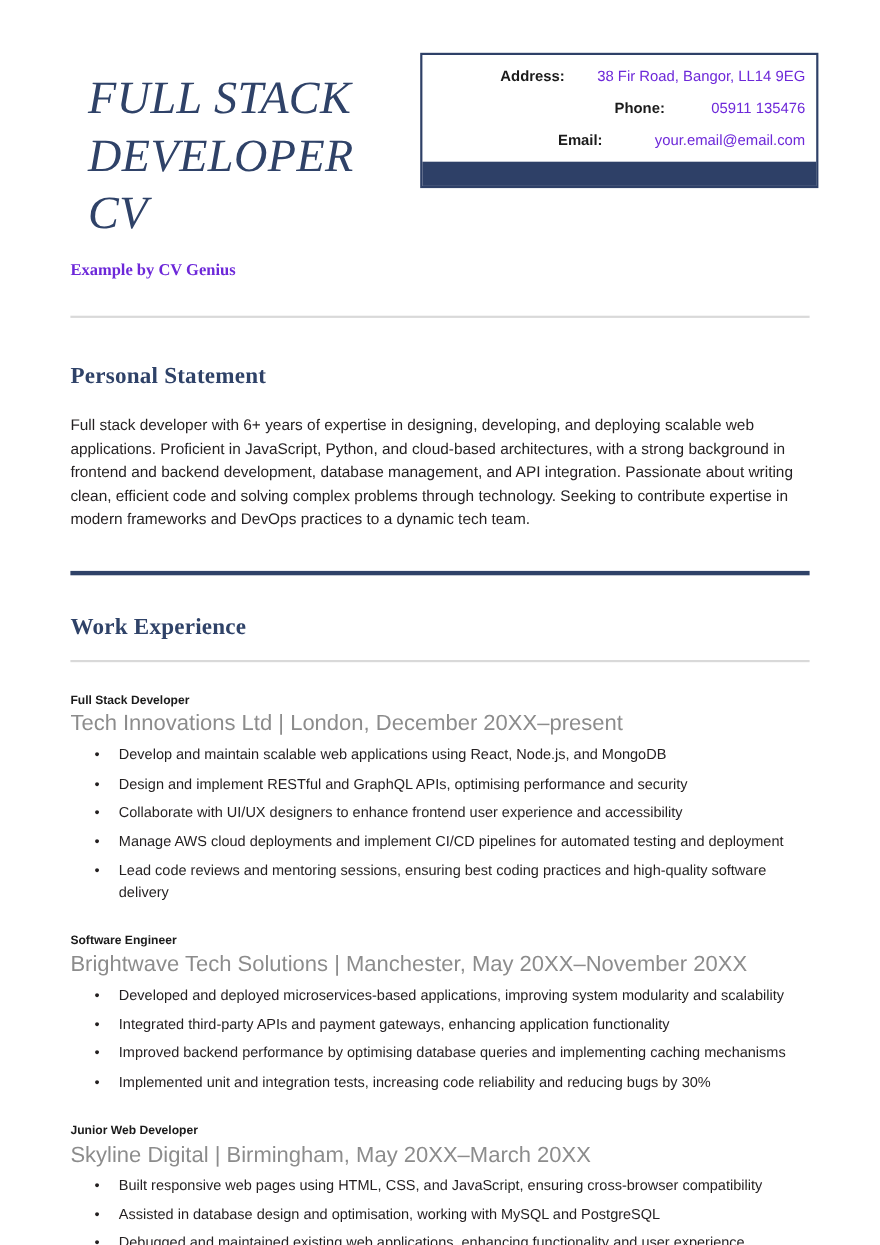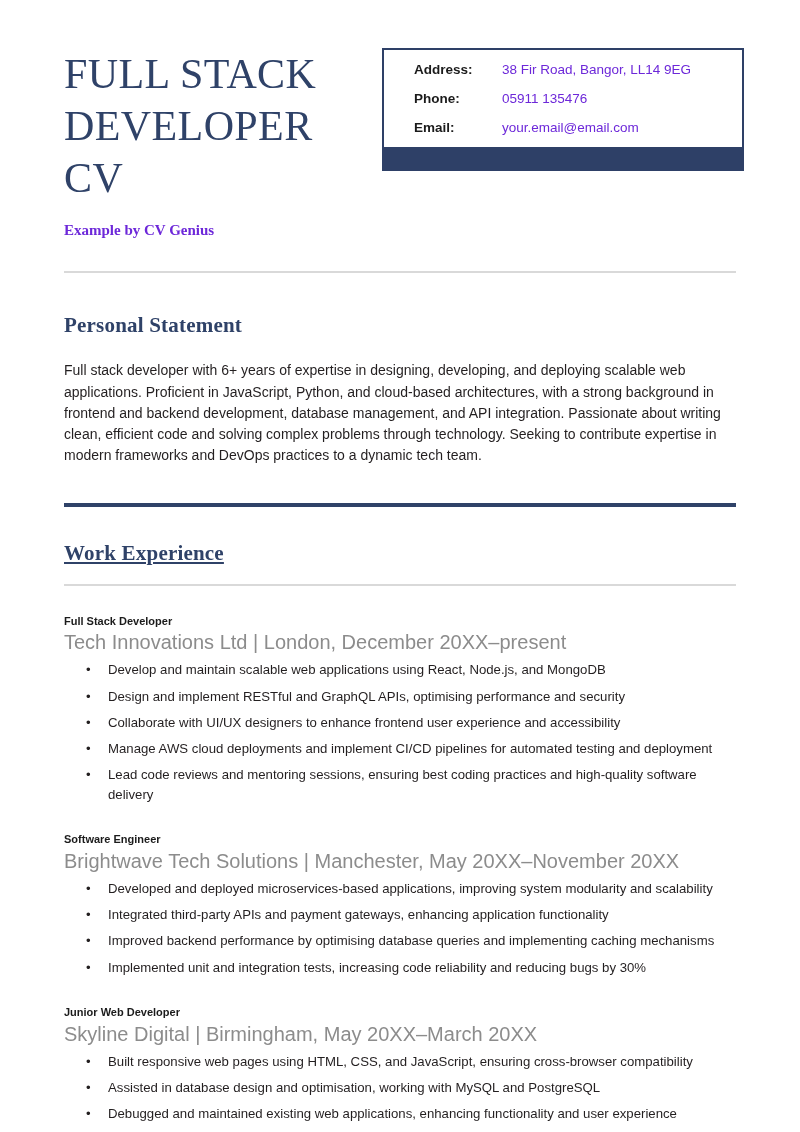--- a/index.html
+++ b/index.html
@@ -36,22 +36,23 @@
     flex: 0 0 318px;
     padding-top: 4px;
   }
   .doc-title {
     font-family: "Liberation Serif", serif;
     font-size: 42px;
     line-height: 1.24;
     letter-spacing: 0.4px;
     color: #2f4268;
     font-weight: 400;
-    margin: 0;
+    margin: 16px;
     white-space: pre-line;
+    font-style: italic;
   }
   .doc-subtitle {
     font-family: "Liberation Serif", serif;
     font-size: 15px;
     color: #6d28d9;
     margin: 18px 0 0 0;
     font-weight: 700;
   }
 
   
@@ -63,20 +64,21 @@
     background: #ffffff;
     margin-top: 4px;
   }
   .contact-rows {
     padding: 12px 10px 8px 10px;
   }
   .contact-row {
     display: flex;
     align-items: baseline;
     margin-bottom: 14px;
+    justify-content: flex-end;
   }
   .contact-row:last-child {
     margin-bottom: 4px;
   }
   .contact-label {
     flex: 0 0 108px;
     font-size: 13.5px;
     font-weight: bold;
     color: #1b1b1b;
     padding-left: 20px;
@@ -118,21 +120,21 @@
   .personal-title { padding-top: 40px; }
   .personal-body {
     font-size: 14px;
     line-height: 1.52;
     color: #231f20;
     margin: 22px 0 0 0;
     width: 658px;
   }
 
   .work-block { padding-top: 0; }
-  .work-title { padding-top: 34px; padding-bottom: 18px; text-decoration: underline; }
+  .work-title { padding-top: 34px; padding-bottom: 18px; }
 
   .job { margin-top: 28px; }
   .job:first-of-type { margin-top: 24px; }
   .job-title {
     font-size: 11px;
     font-weight: bold;
     color: #1b1b1b;
     margin: 0;
     line-height: 1.35;
   }

